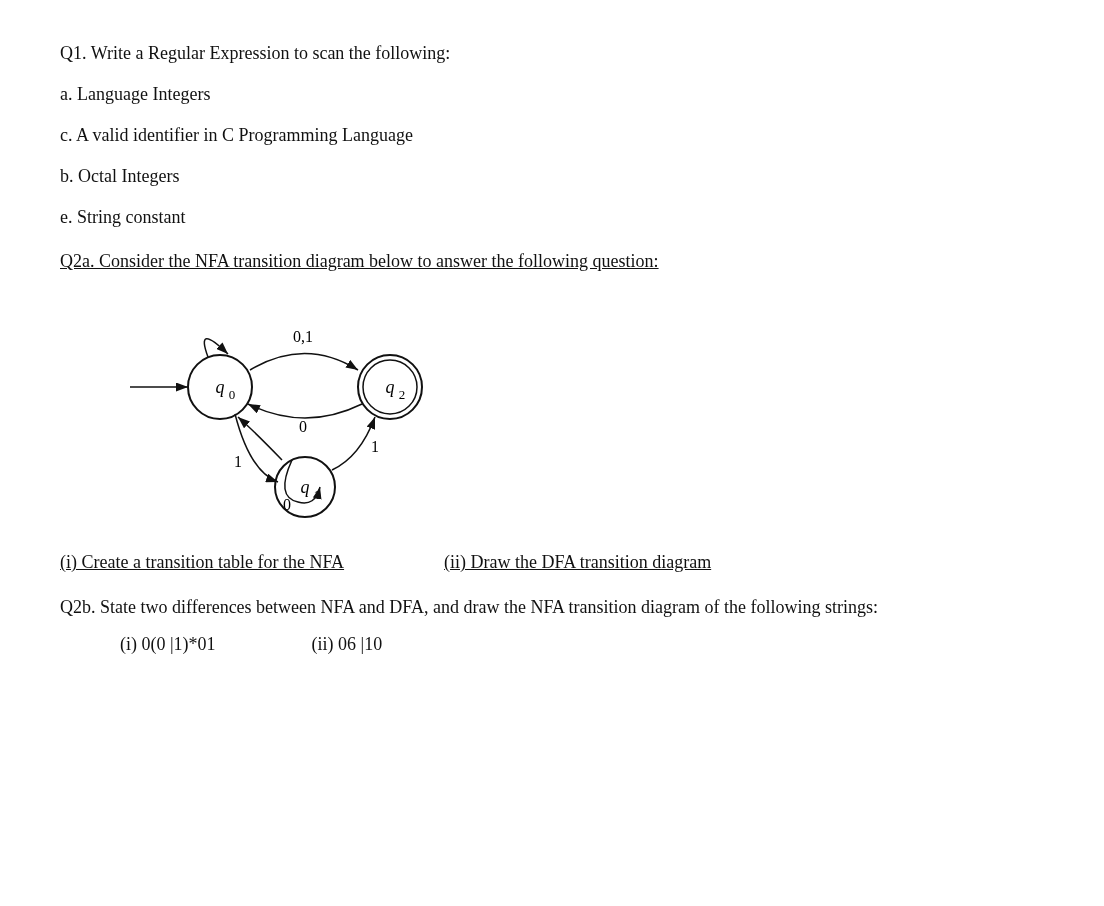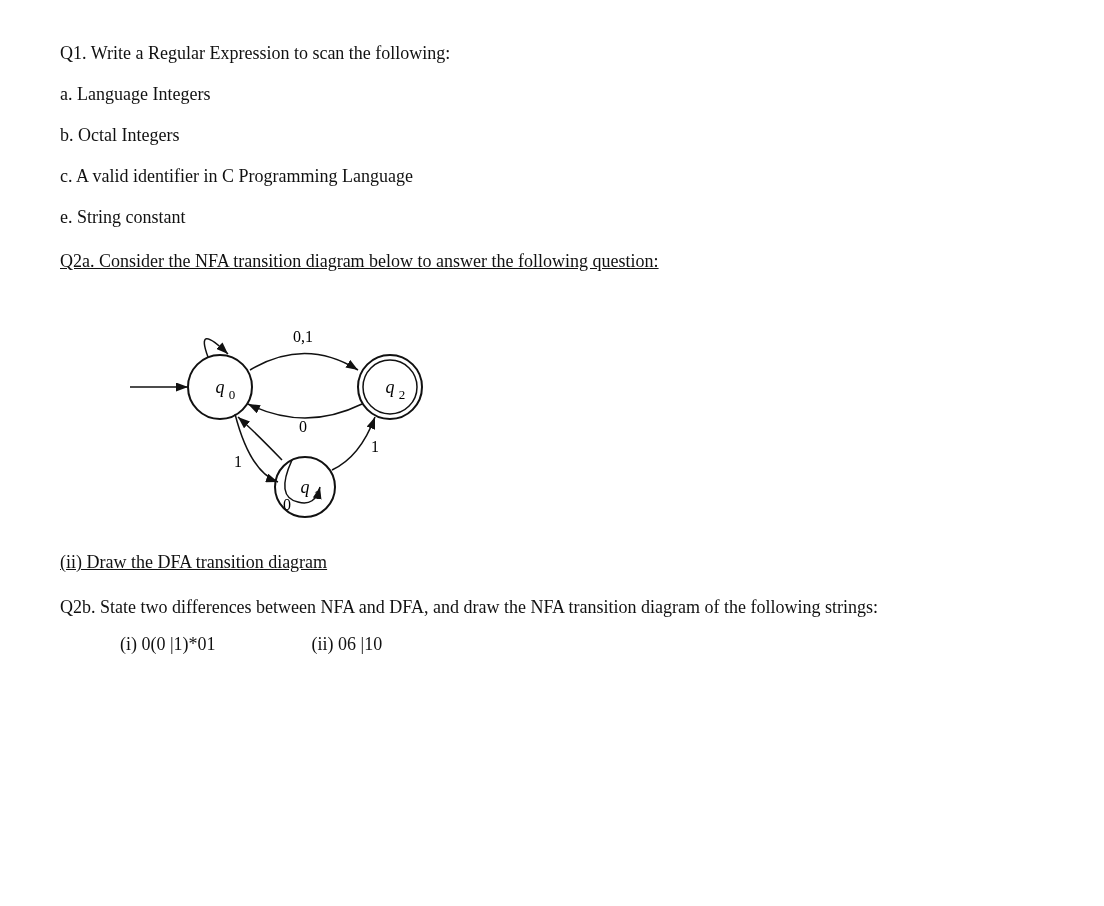--- a/index.html
+++ b/index.html
@@ -69,22 +69,22 @@
     }
   </style>
 </head>
 <body>
 
 <div class="content">
 
   <div class="question-block">
     <div>Q1. Write a Regular Expression to scan the following:</div>
     <div class="sub-item">a. Language Integers</div>
+    <div class="sub-item">c. A valid identifier in C Programming Language</div>
     <div class="sub-item">b. Octal Integers</div>
-    <div class="sub-item">c. A valid identifier in C Programming Language</div>
     <div class="sub-item">e. String constant</div>
   </div>
 
   <div class="diagram-section">
     <div>Q2a. Consider the NFA transition diagram below to answer the following question:</div>
 
     <div class="diagram-container">
       <svg class="nfa-svg" viewBox="0 0 380 240" xmlns="http://www.w3.org/2000/svg">
 
         <defs>
@@ -127,20 +127,21 @@
         <path d="M 212 178 Q 240 165 255 125" fill="none" stroke="#111" stroke-width="1.5" marker-end="url(#arrowhead)"></path>
         <text x="255" y="160" text-anchor="middle" font-size="16" font-family="Times New Roman, serif">1</text>
 
         <path d="M 172 168 Q 155 205 178 210 Q 195 215 200 195" fill="none" stroke="#111" stroke-width="1.5" marker-end="url(#arrowhead)"></path>
         <text x="167" y="218" text-anchor="middle" font-size="16" font-family="Times New Roman, serif">0</text>
 
       </svg>
     </div>
 
     <div class="transition-questions">
+      <span>(i) Create a transition table for the NFA</span>
       <span>(ii) Draw the DFA transition diagram</span>
     </div>
   </div>
 
   <div class="q2b-block">
     <div>Q2b. State two differences between NFA and DFA, and draw the NFA transition diagram of the following strings:</div>
     <div class="sub-strings">
       <span>(i) 0(0 |1)*01</span>
       <span>(ii) 06 |10</span>
     </div>

